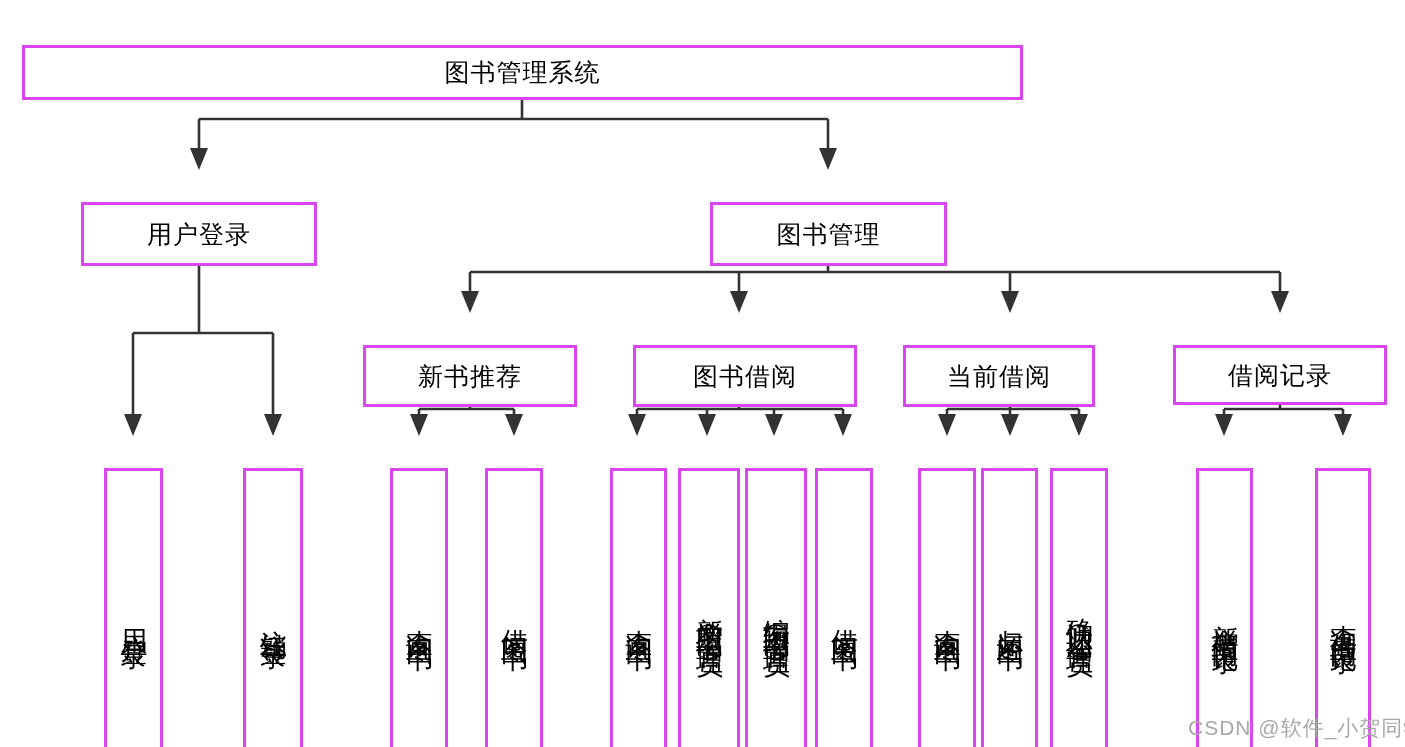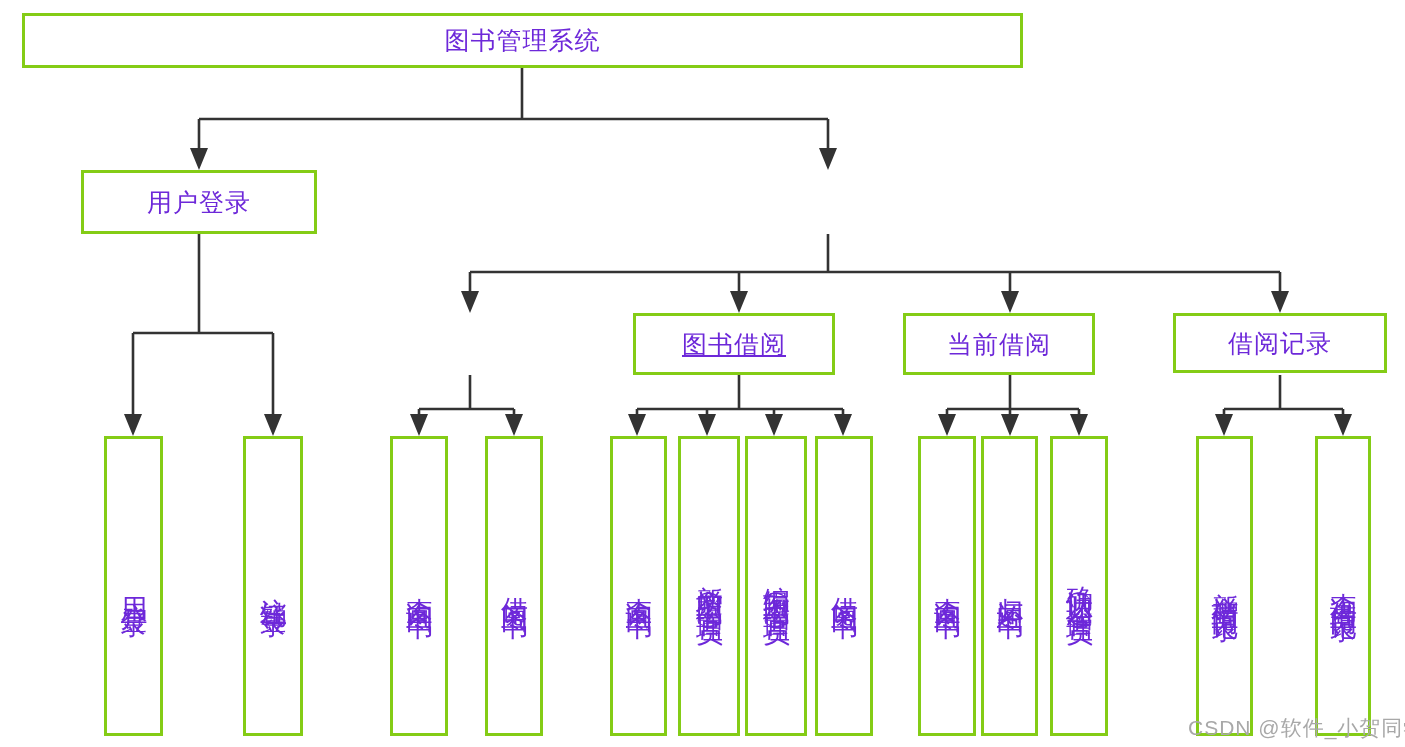--- a/index.html
+++ b/index.html
@@ -7,24 +7,25 @@
     position:relative;
     width:1405px;height:747px;
     background:#ffffff;
     font-family:"Liberation Sans",sans-serif;
     overflow:hidden;
   }
   .connectors{position:absolute;left:0;top:0;width:1405px;height:747px;}
   .node{
     position:absolute;
     box-sizing:border-box;
-    border:3px solid #84cc16;
+    border:3px solid #d946ef;
     background:#ffffff;
     display:flex;align-items:center;justify-content:center;
-    color:#6d28d9;
+    color:#000000;
+    margin-top:32px;
   }
   .h-node{font-size:25px;letter-spacing:1px;white-space:nowrap;}
   .v-node .v-label{
     writing-mode:vertical-rl;
     text-orientation:mixed;
     font-size:27px;
     letter-spacing:5px;
     line-height:1;
     white-space:nowrap;
   }
@@ -65,22 +66,28 @@
       M1224 436 L1215 414 L1233 414 Z  M1343 436 L1334 414 L1352 414 Z"></path>
   </svg>
 
   <div class="node h-node" style="left:22px;top:13px;width:1001px;height:55px;">
     <span>图书管理系统</span>
   </div>
 
   <div class="node h-node" style="left:81px;top:170px;width:236px;height:64px;">
     <span>用户登录</span>
   </div>
+  <div class="node h-node" style="left:710px;top:170px;width:237px;height:64px;">
+    <span>图书管理</span>
+  </div>
 
-  <div class="node h-node" style="left:633px;top:313px;width:202px;height:62px;text-decoration:underline;">
+  <div class="node h-node" style="left:363px;top:313px;width:214px;height:62px;">
+    <span>新书推荐</span>
+  </div>
+  <div class="node h-node" style="left:633px;top:313px;width:224px;height:62px;">
     <span>图书借阅</span>
   </div>
   <div class="node h-node" style="left:903px;top:313px;width:192px;height:62px;">
     <span>当前借阅</span>
   </div>
   <div class="node h-node" style="left:1173px;top:313px;width:214px;height:60px;">
     <span>借阅记录</span>
   </div>
 
   <div class="node v-node" style="left:104px;top:436px;width:59px;height:300px;">

